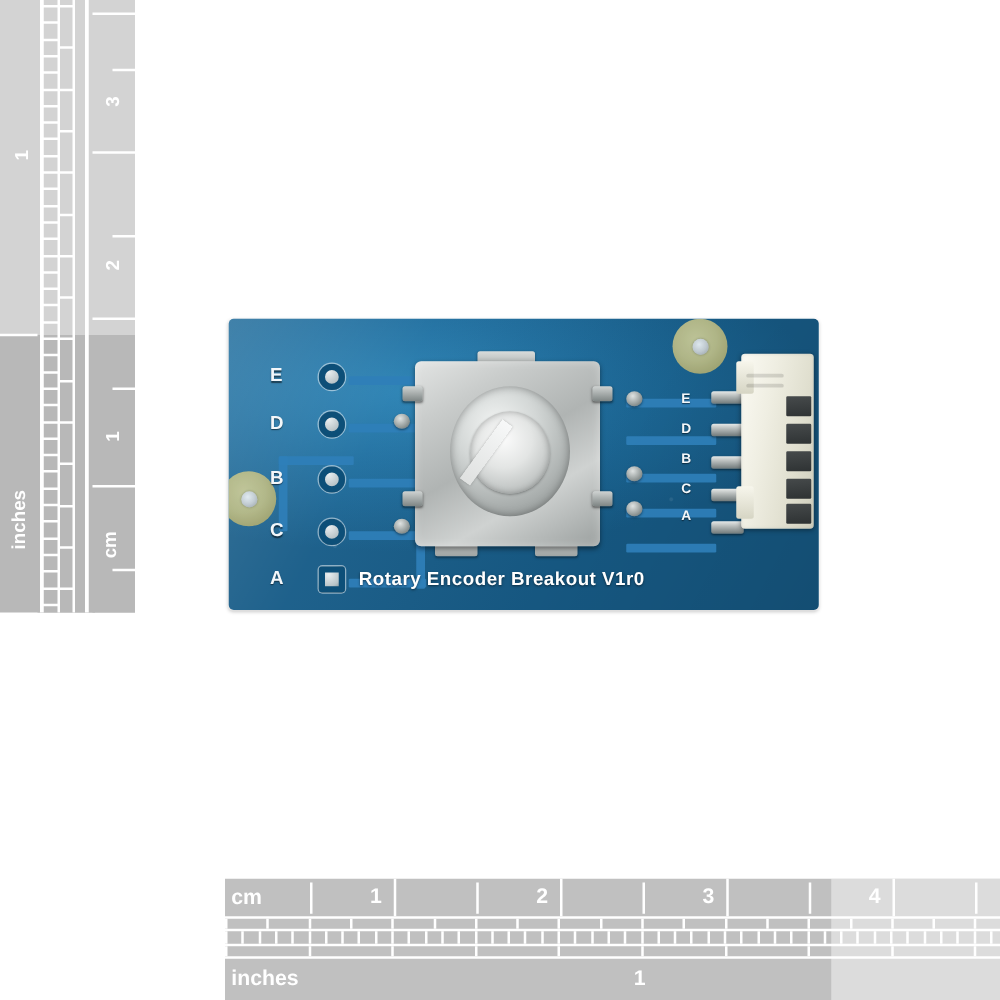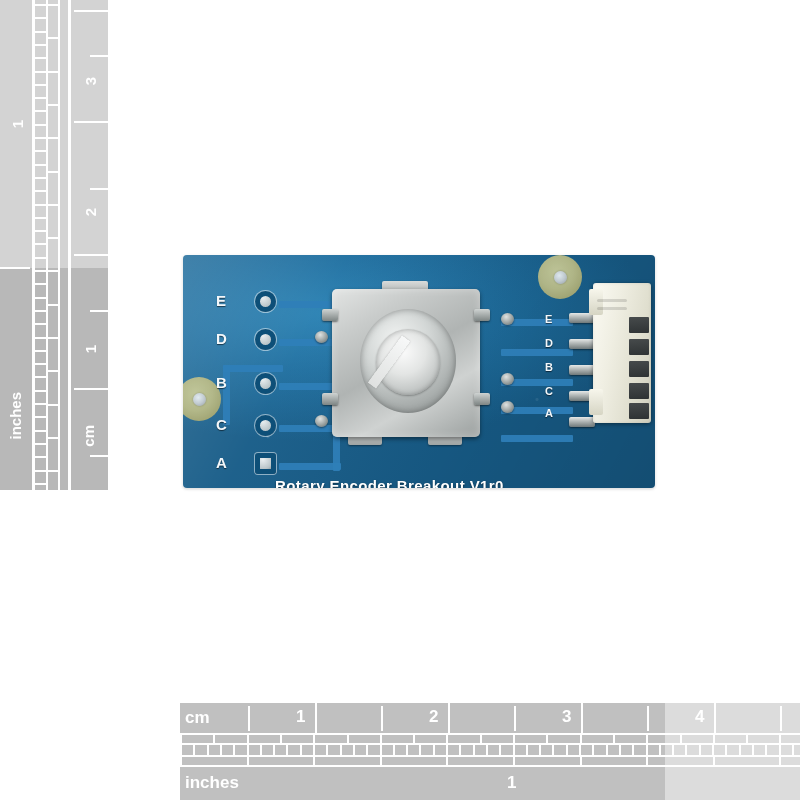--- a/index.html
+++ b/index.html
@@ -299,21 +299,21 @@
       <div class="conn-lip" style="top:106px;"></div>
       <div class="conn-rib" style="top:16px;"></div>
       <div class="conn-rib" style="top:24px;"></div>
       <div class="conn-slot" style="top:34px;"></div>
       <div class="conn-slot" style="top:56px;"></div>
       <div class="conn-slot" style="top:78px;"></div>
       <div class="conn-slot" style="top:100px;"></div>
       <div class="conn-slot" style="top:120px;"></div>
     </div>
 
-    <div class="silk" style="left:92px;top:200px;margin-top:22px;">Rotary Encoder Breakout V1r0</div>
+    <div class="silk" style="left:104px;top:200px;">Rotary Encoder Breakout V1r0</div>
   </div>
 
   <div id="h-ruler">
 
     <div class="hr-row" style="top:0;height:30px;background:#c0c0c0;">
       <div class="hr-lbl" style="left:5px;top:5px;">cm</div>
       <div class="hr-lbl" style="left:116px;top:4px;">1</div>
       <div class="hr-lbl" style="left:249px;top:4px;">2</div>
       <div class="hr-lbl" style="left:382px;top:4px;">3</div>
       <div class="hr-lbl" style="left:515px;top:4px;">4</div>

